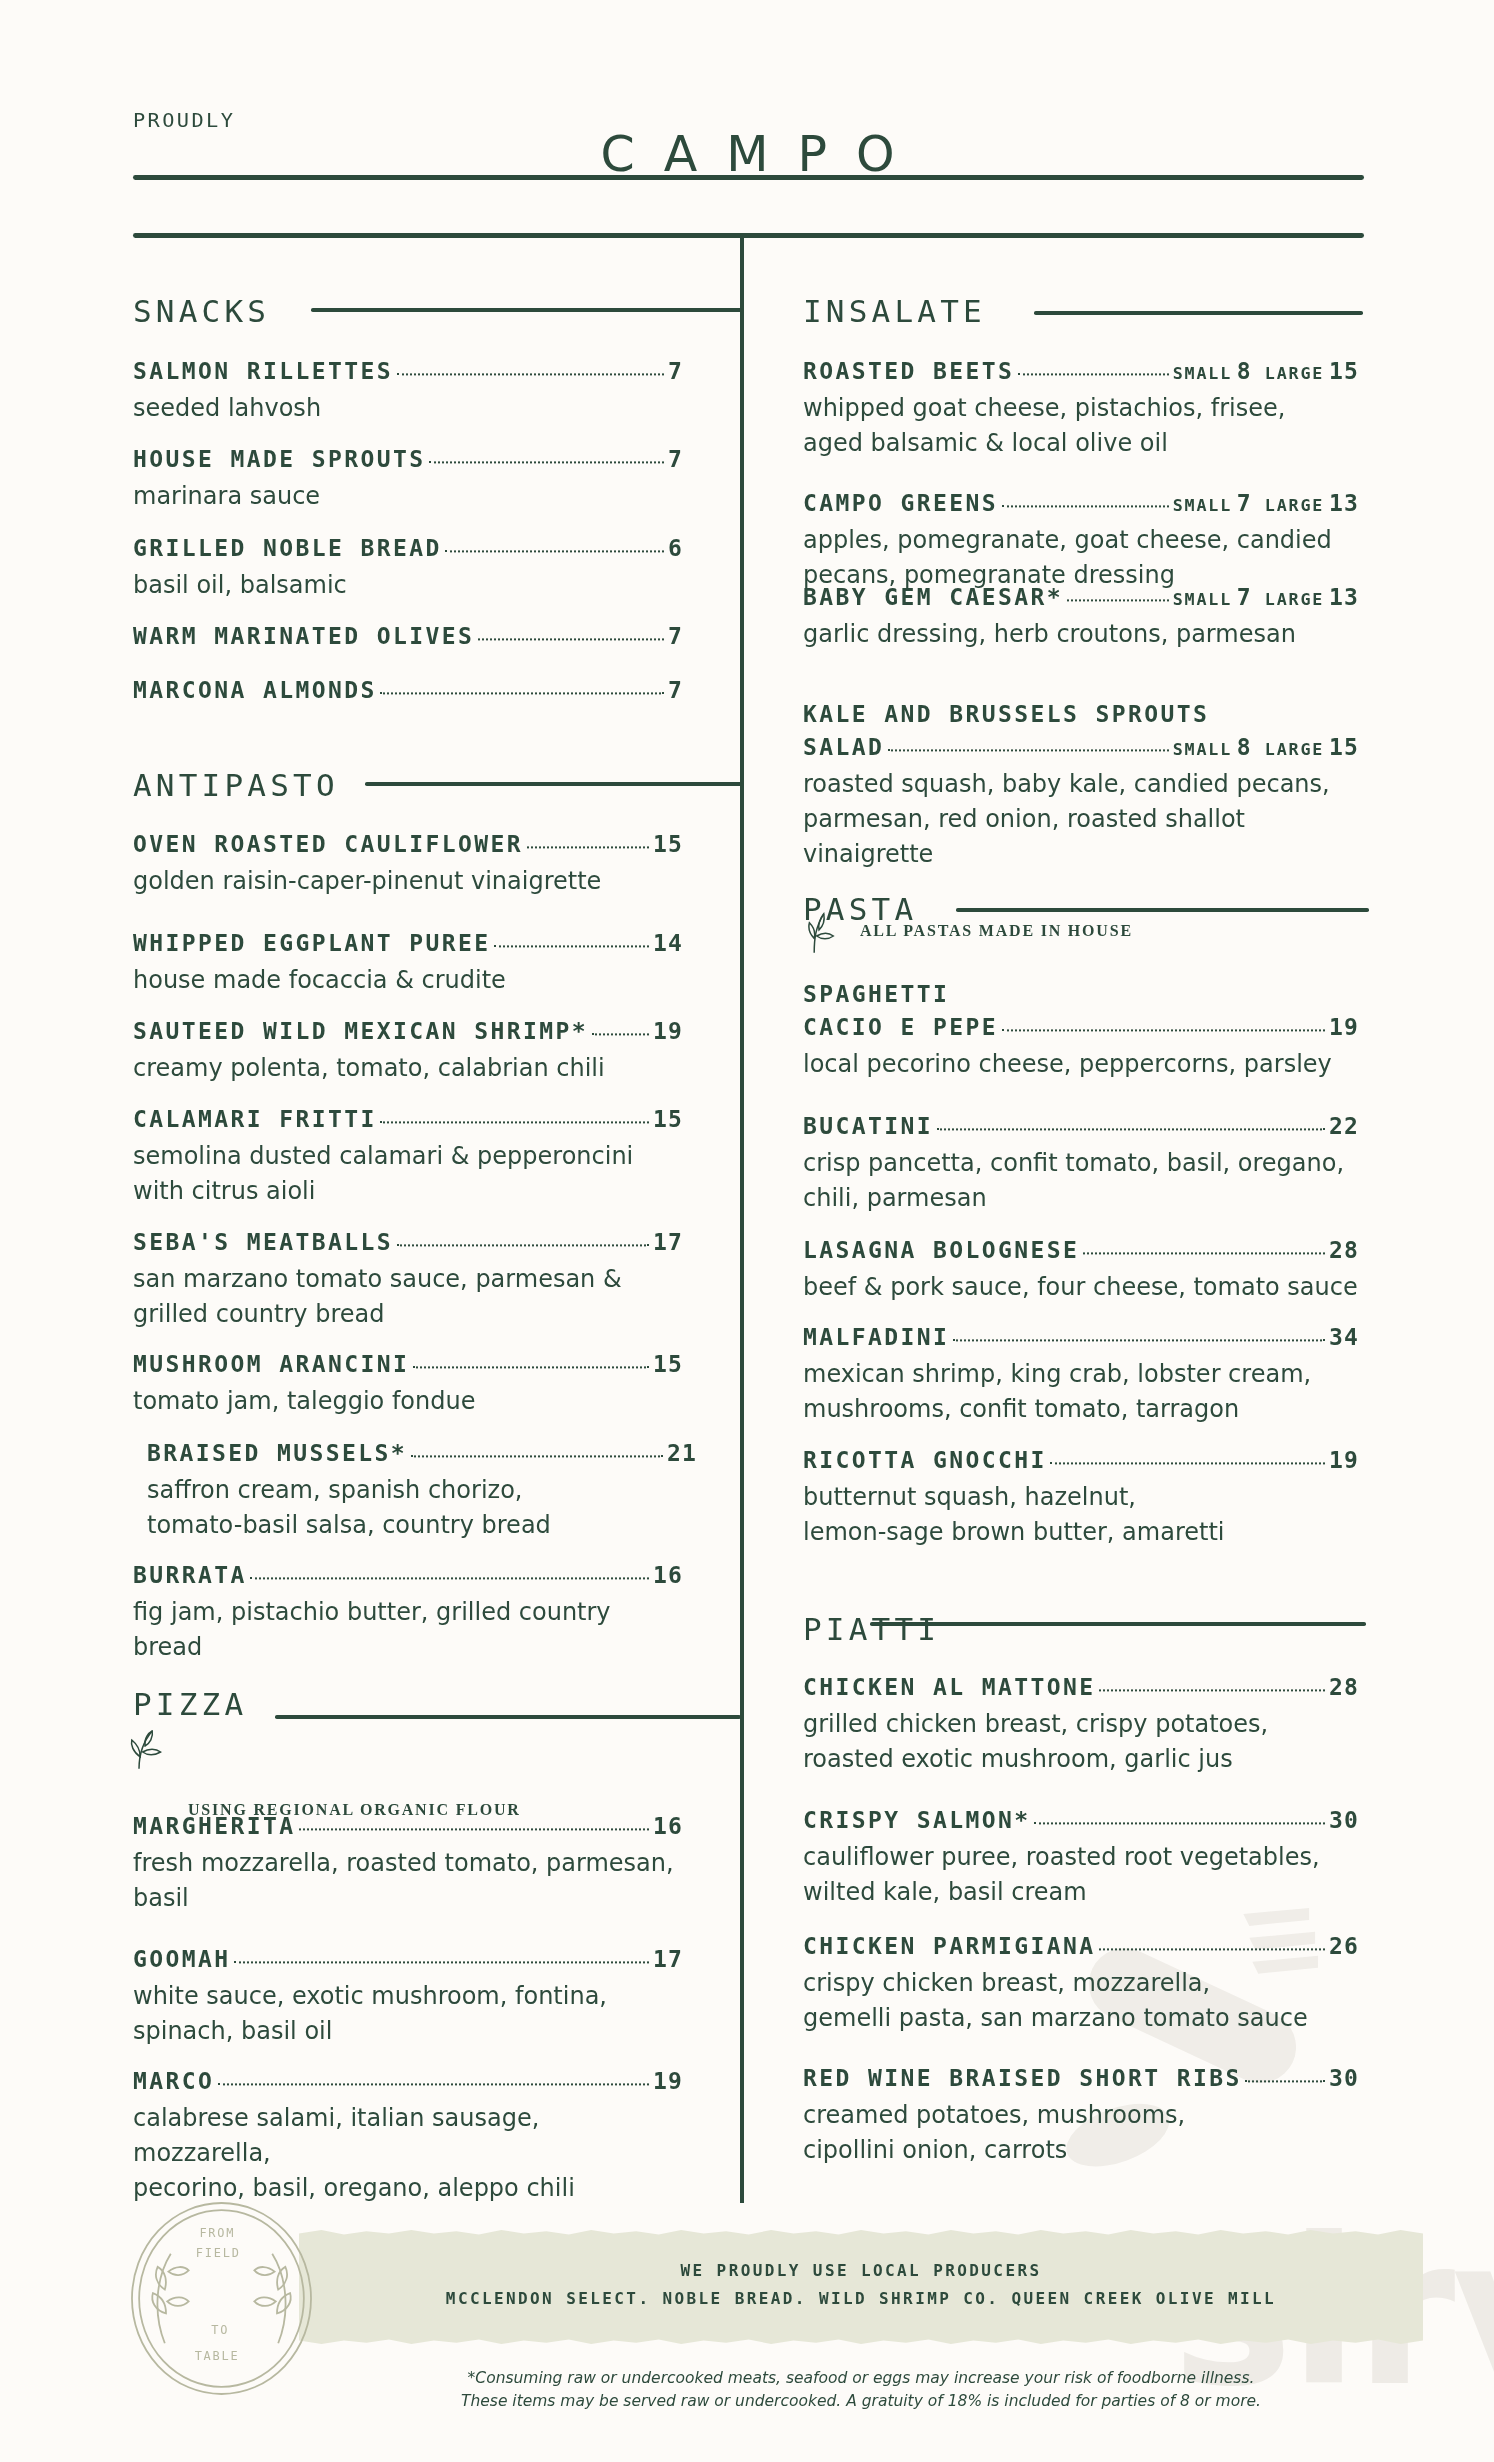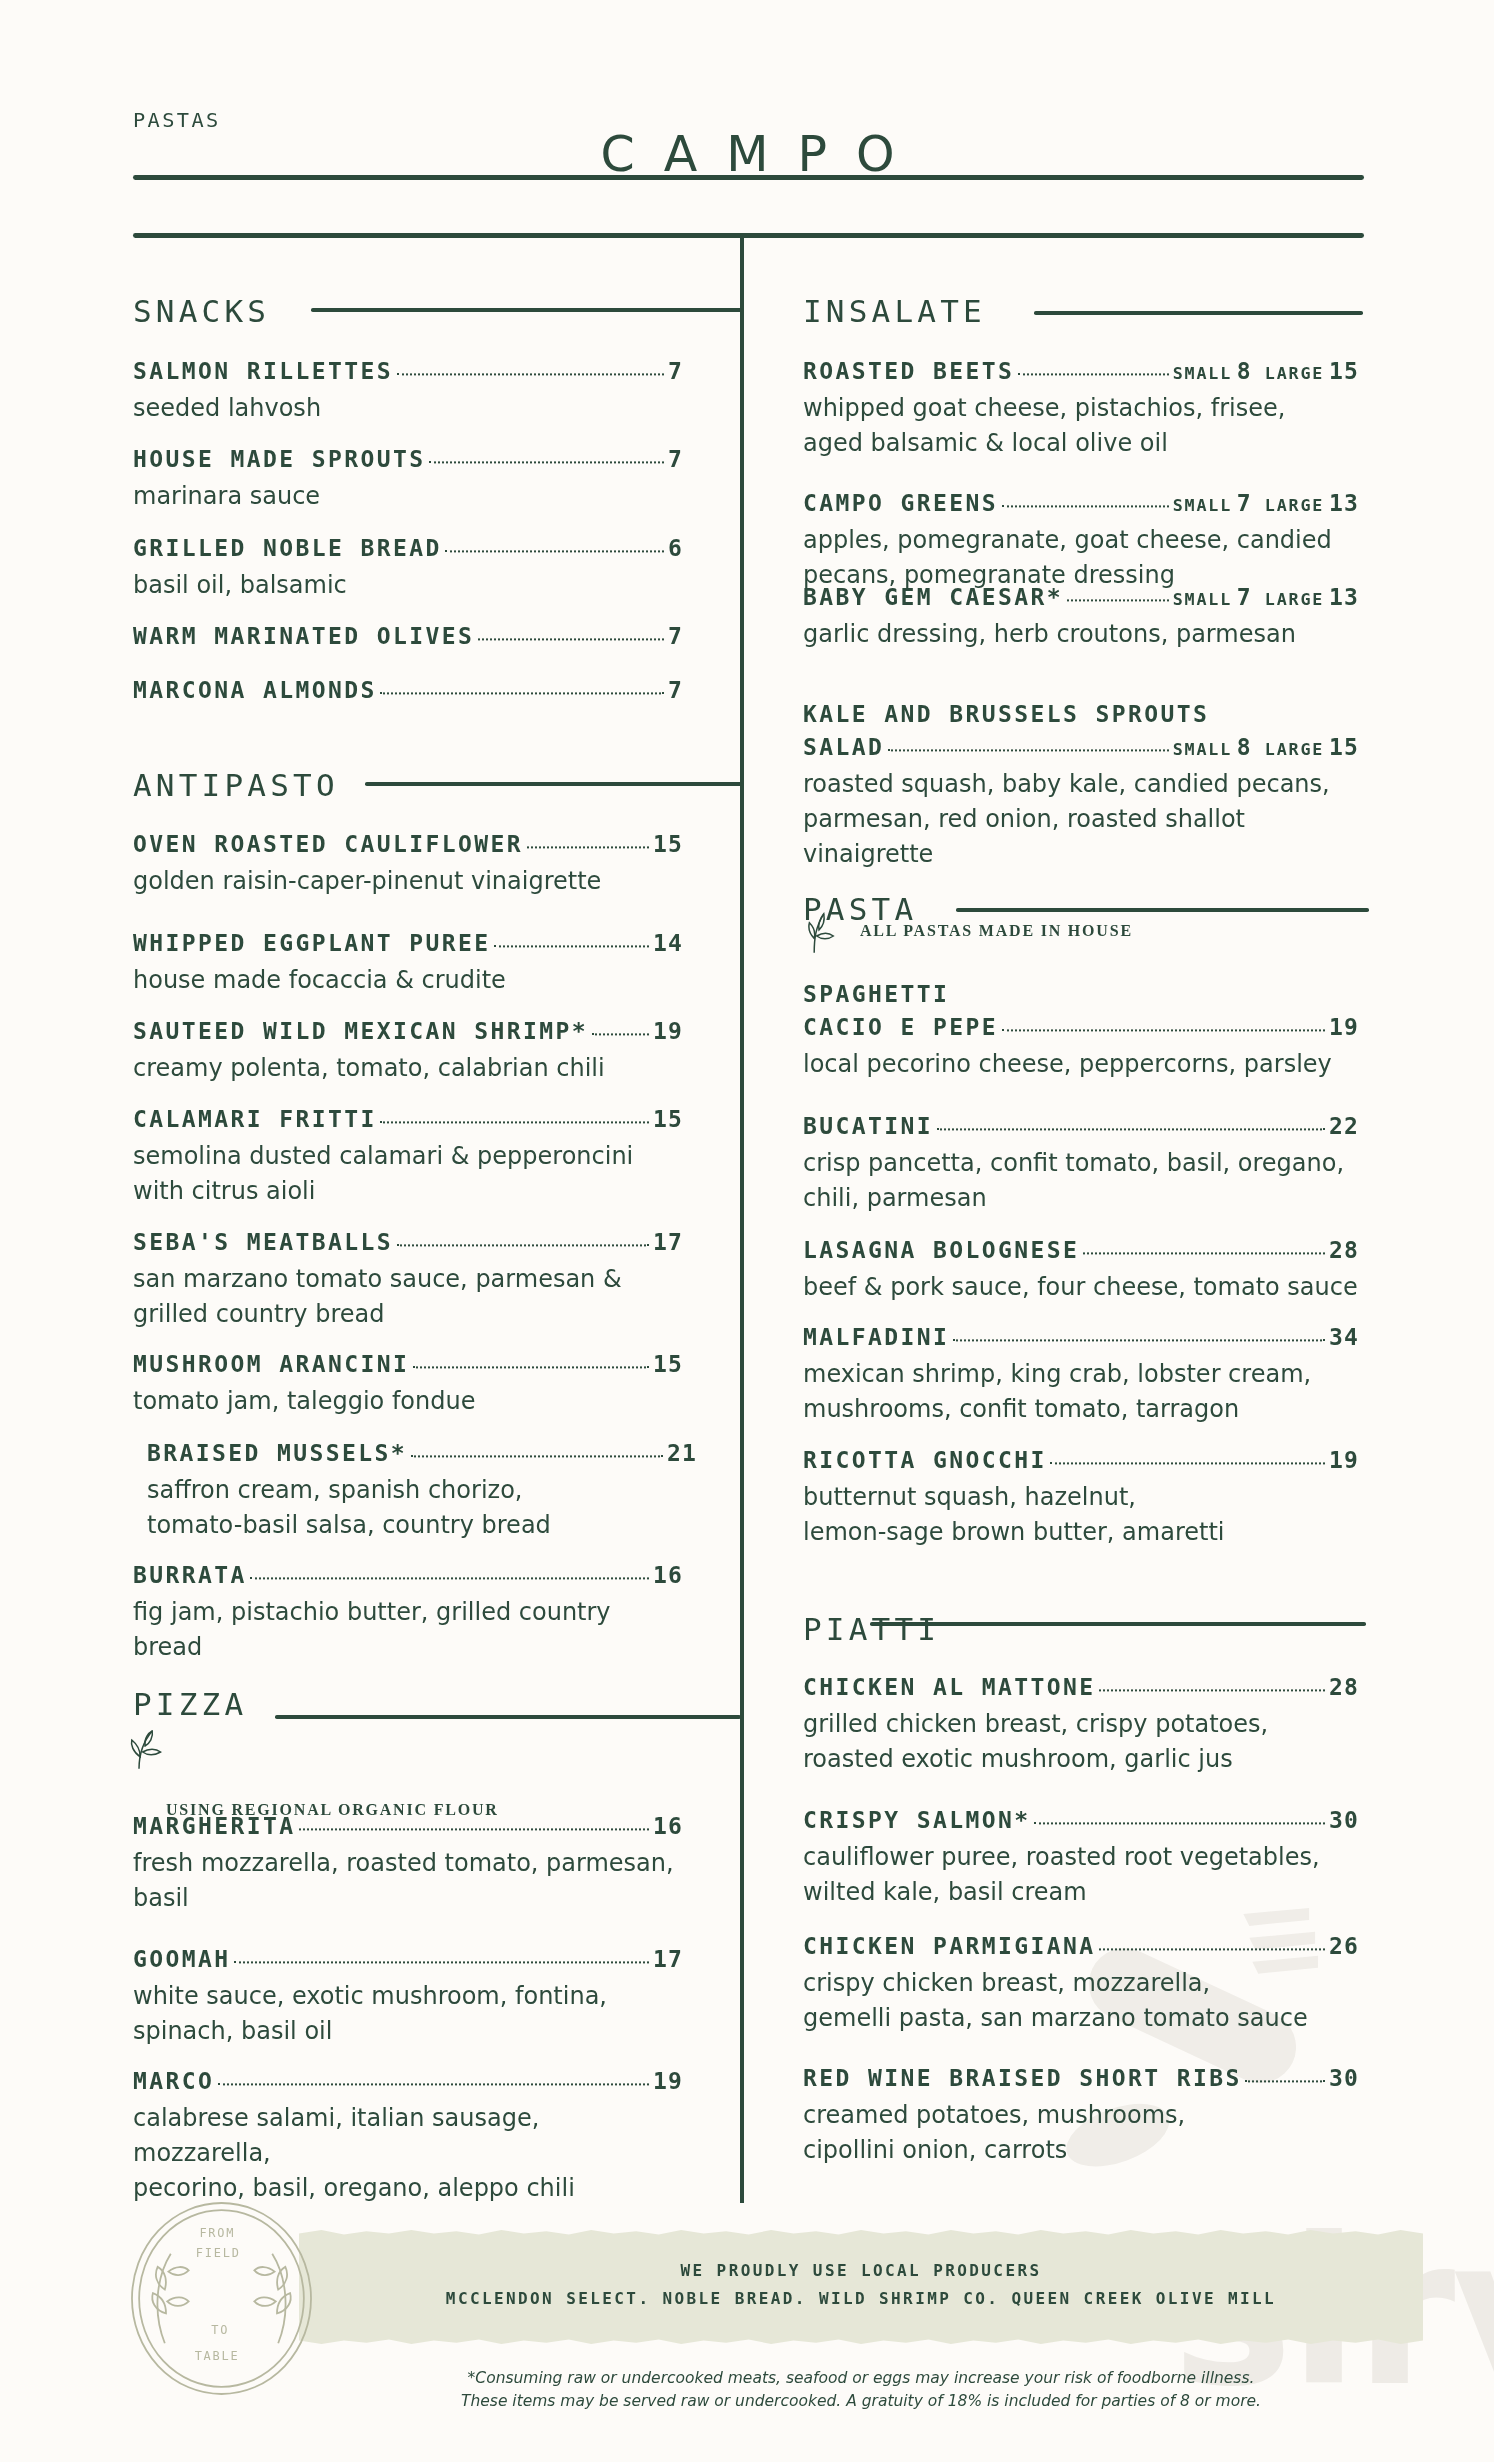--- a/index.html
+++ b/index.html
@@ -68,21 +68,21 @@
   }
   .badge { position: absolute; left: 129px; top: 2200px; width: 185px; height: 197px; }
   .disclaimer {
     position: absolute; left: 299px; width: 1124px; text-align: center;
     font-family: "DejaVu Sans", sans-serif; font-style: italic; font-size: 15.5px; color: #2d4a3c;
   }
 </style>
 </head>
 <body>
 
-<div class="dinner-label">PASTAS</div>
+<div class="dinner-label">PROUDLY</div>
 <div class="brand-title">CAMPO</div>
 <div class="rule" style="left:133px; top:175px; width:1231px; height:4.8px;"></div>
 <div class="rule" style="left:133px; top:233px; width:1231px; height:4.8px;"></div>
 <div class="vline" style="left:740px; top:236px; height:1967px;"></div>
 
 <svg class="watermark-fork" width="287" height="287" viewBox="0 0 480 480">
   <g fill="#efece7">
     <rect x="60" y="150" width="370" height="120" rx="60" transform="rotate(25 245 210)"></rect>
     <path d="M330 40 L440 30 L440 50 L340 60 Z"></path>
     <path d="M340 80 L450 70 L450 90 L350 100 Z"></path>
@@ -208,21 +208,21 @@
 <div class="sec-head" style="left:133px; top:1686px;">PIZZA</div>
 <div class="sec-line" style="left:275px; top:1715px; width:466px;"></div>
 <svg class="sprig" style="left:127px; top:1728px;" width="36" height="42" viewBox="0 0 60 70">
   <g fill="none" stroke="#2d4a3c" stroke-width="2.5">
     <path d="M20 68 C 20 45, 25 25, 42 5"></path>
     <path d="M30 30 C 28 18, 36 8, 42 5 C 44 15, 38 26, 30 30 Z"></path>
     <path d="M26 40 C 36 34, 48 34, 56 40 C 46 46, 34 46, 26 40 Z"></path>
     <path d="M22 48 C 10 40, 6 28, 8 20 C 18 28, 22 38, 22 48 Z"></path>
   </g>
 </svg>
-<div class="note" style="left:166px; top:1801px;">USING REGIONAL ORGANIC FLOUR</div>
+<div class="note" style="left:188px; top:1801px;">USING REGIONAL ORGANIC FLOUR</div>
 
 <div class="item" style="left:133px; top:1813px; width:550px;">
   <div class="item-line">
       <span class="name">MARGHERITA</span>
       <span class="dots"></span>
       <span class="price">16</span>
     </div>
   <div class="item-desc">fresh mozzarella, roasted tomato, parmesan,
 basil</div>
 </div>

